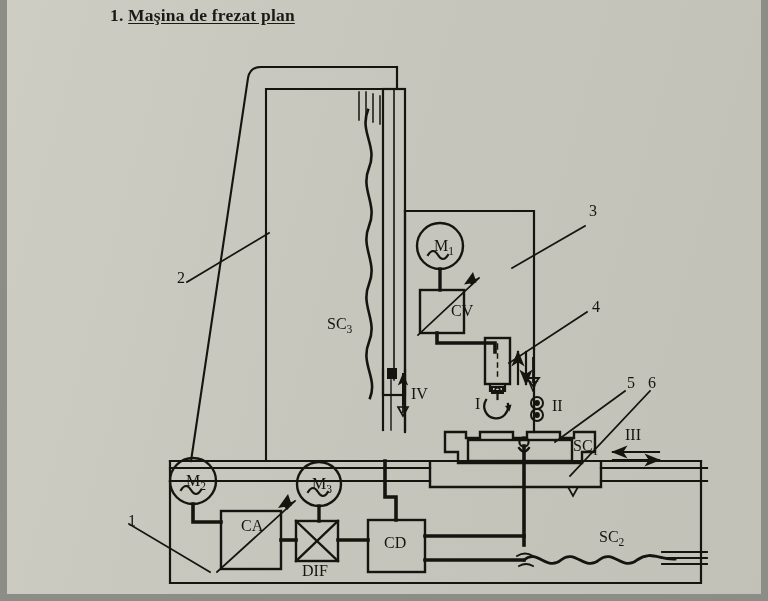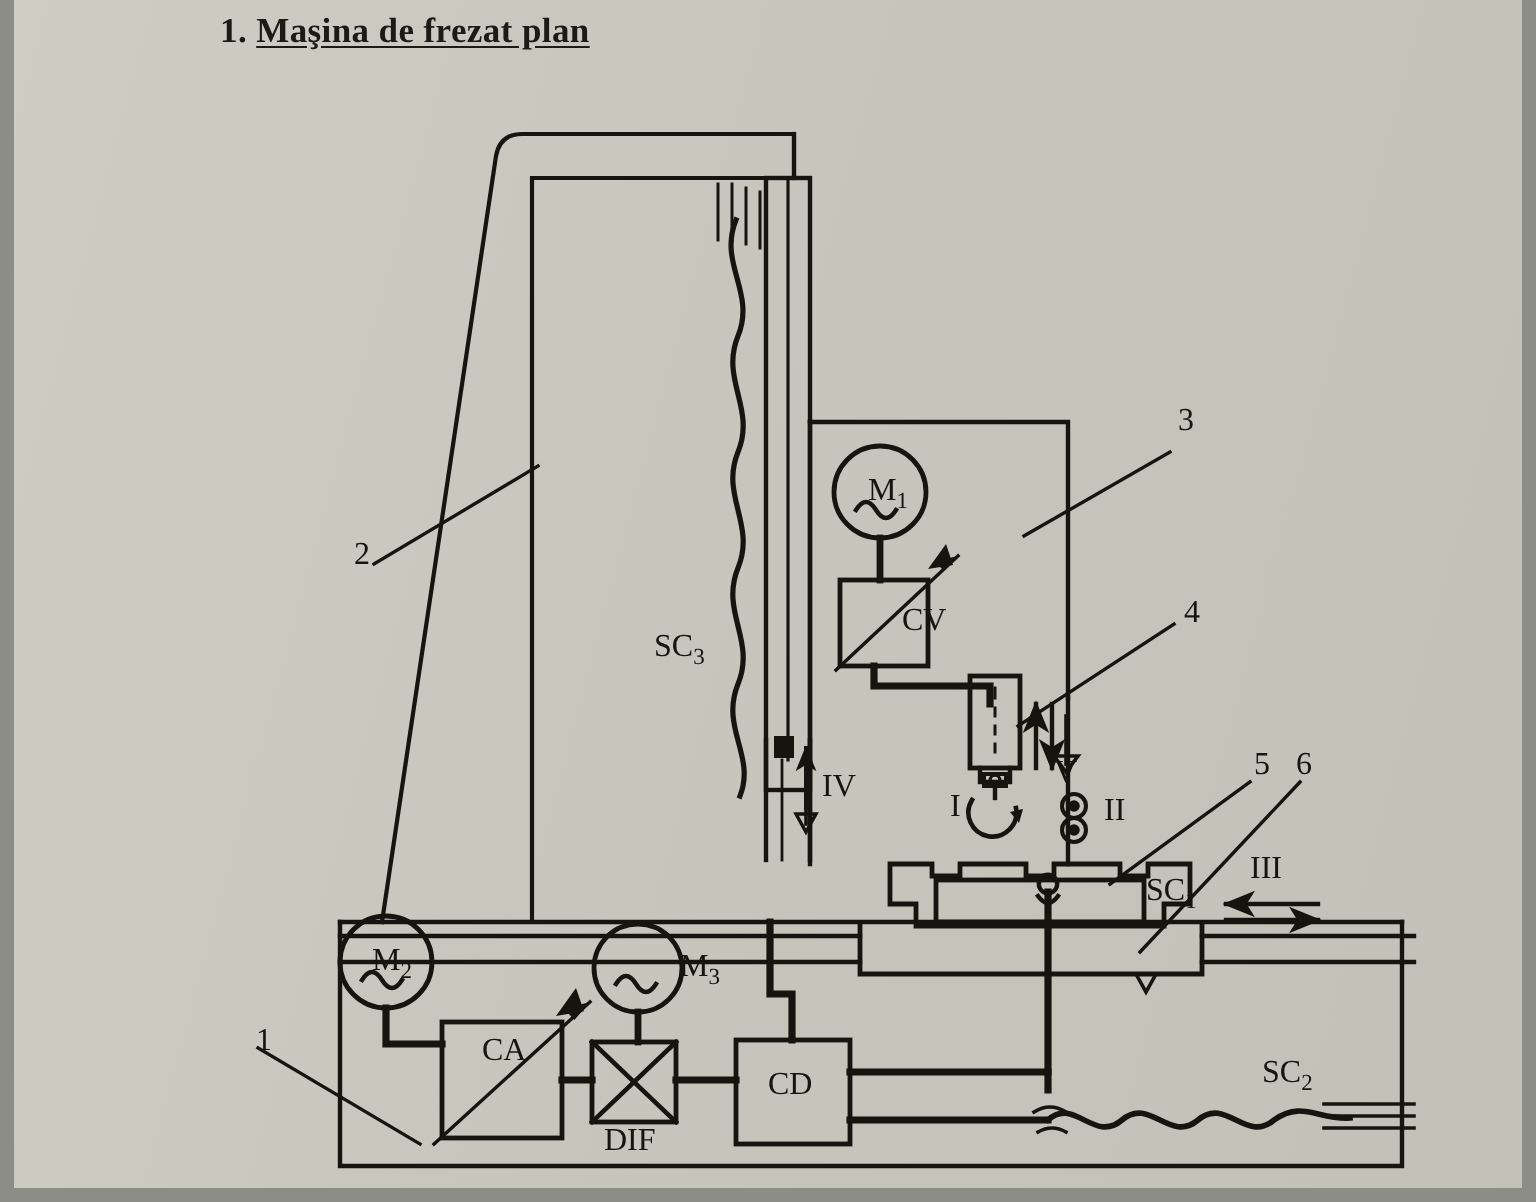--- a/index.html
+++ b/index.html
@@ -260,27 +260,27 @@
           <line x1="618" y1="391" x2="548" y2="442"></line>
           <line x1="643" y1="391" x2="563" y2="476"></line>
         </g>
 
       </g>
     </svg>
 
     <div class="lbl lbl-md" style="left:427px; top:238px;"><span>M</span><sub>1</sub></div>
     <div class="lbl lbl-md" style="left:444px; top:303px;"><span>CV</span></div>
     <div class="lbl lbl-md" style="left:179px; top:473px;text-align:center;"><span>M</span><sub>2</sub></div>
-    <div class="lbl lbl-md" style="left:305px; top:476px;margin-left:28px;"><span>M</span><sub>3</sub></div>
+    <div class="lbl lbl-md" style="left:305px; top:476px;"><span>M</span><sub>3</sub></div>
     <div class="lbl lbl-md" style="left:234px; top:518px;"><span>CA</span></div>
     <div class="lbl lbl-md" style="left:295px; top:563px;"><span>DIF</span></div>
     <div class="lbl lbl-md" style="left:377px; top:535px;"><span>CD</span></div>
 
     <div class="lbl lbl-md" style="left:526px; top:438px;margin-left:40px;"><span>SC</span><sub>1</sub></div>
-    <div class="lbl lbl-md" style="left:624px; top:529px;"><span>SC</span><sub>2</sub></div>
+    <div class="lbl lbl-md" style="left:592px; top:529px;"><span>SC</span><sub>2</sub></div>
     <div class="lbl lbl-md" style="left:320px; top:316px;"><span>SC</span><sub>3</sub></div>
 
     <div class="lbl lbl-md" style="left:468px; top:396px;"><span>I</span></div>
     <div class="lbl lbl-md" style="left:545px; top:398px;"><span>II</span></div>
     <div class="lbl lbl-md" style="left:618px; top:427px;"><span>III</span></div>
     <div class="lbl lbl-md" style="left:404px; top:386px;"><span>IV</span></div>
     <div class="lbl lbl-md" style="left:520px; top:379px;"><span>V</span></div>
 
     <div class="lbl lbl-md" style="left:121px; top:513px;"><span>1</span></div>
     <div class="lbl lbl-md" style="left:170px; top:270px;"><span>2</span></div>

